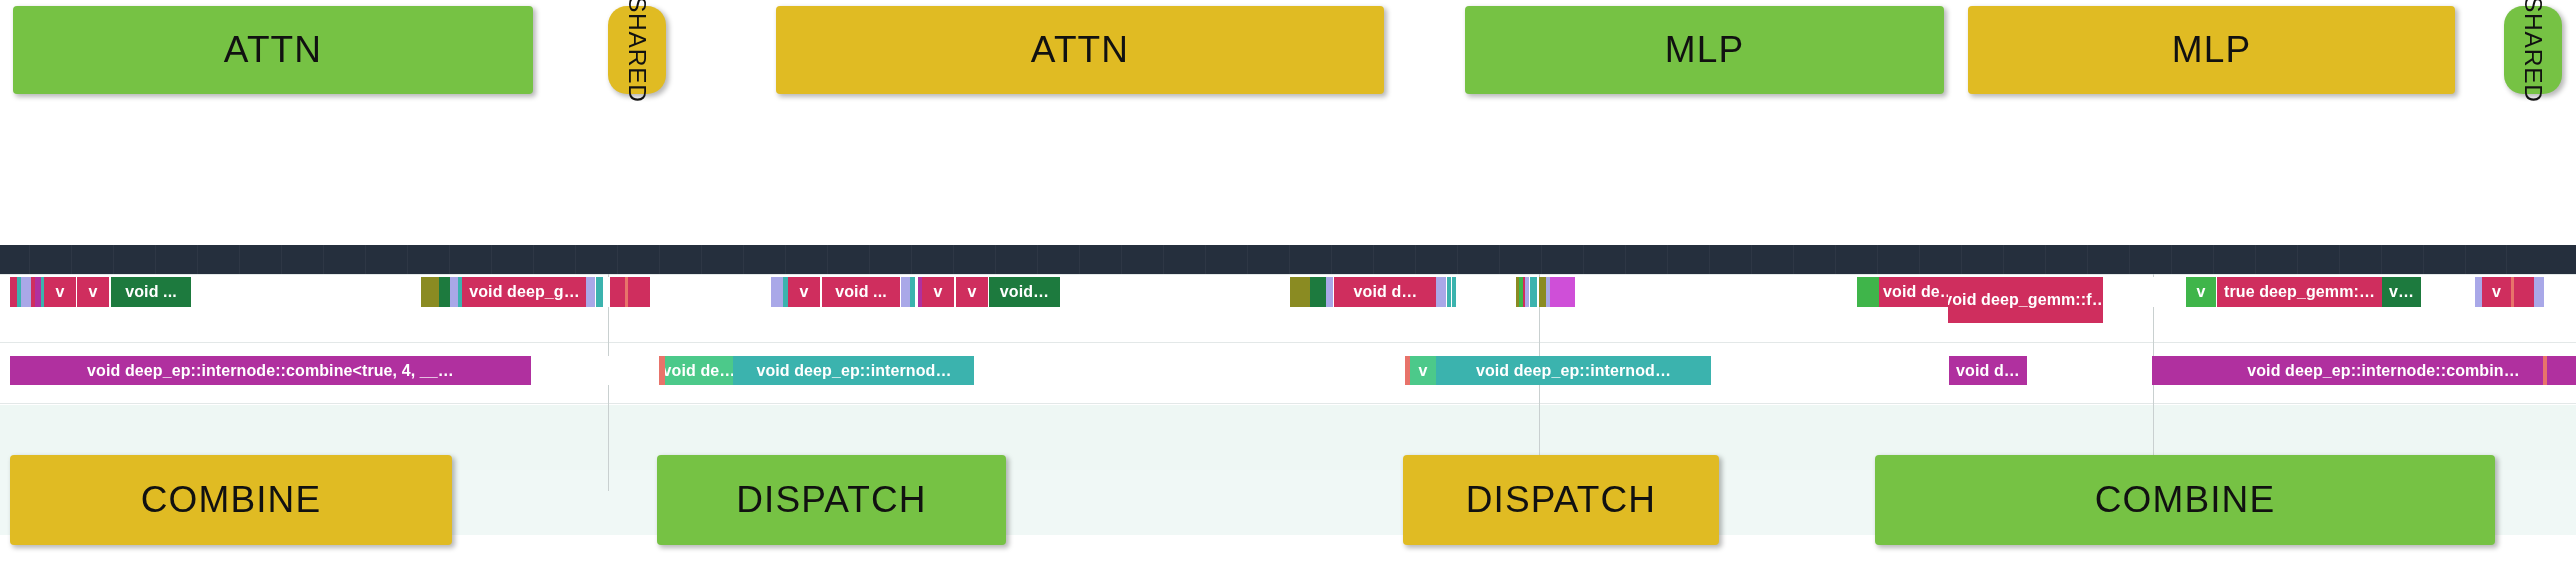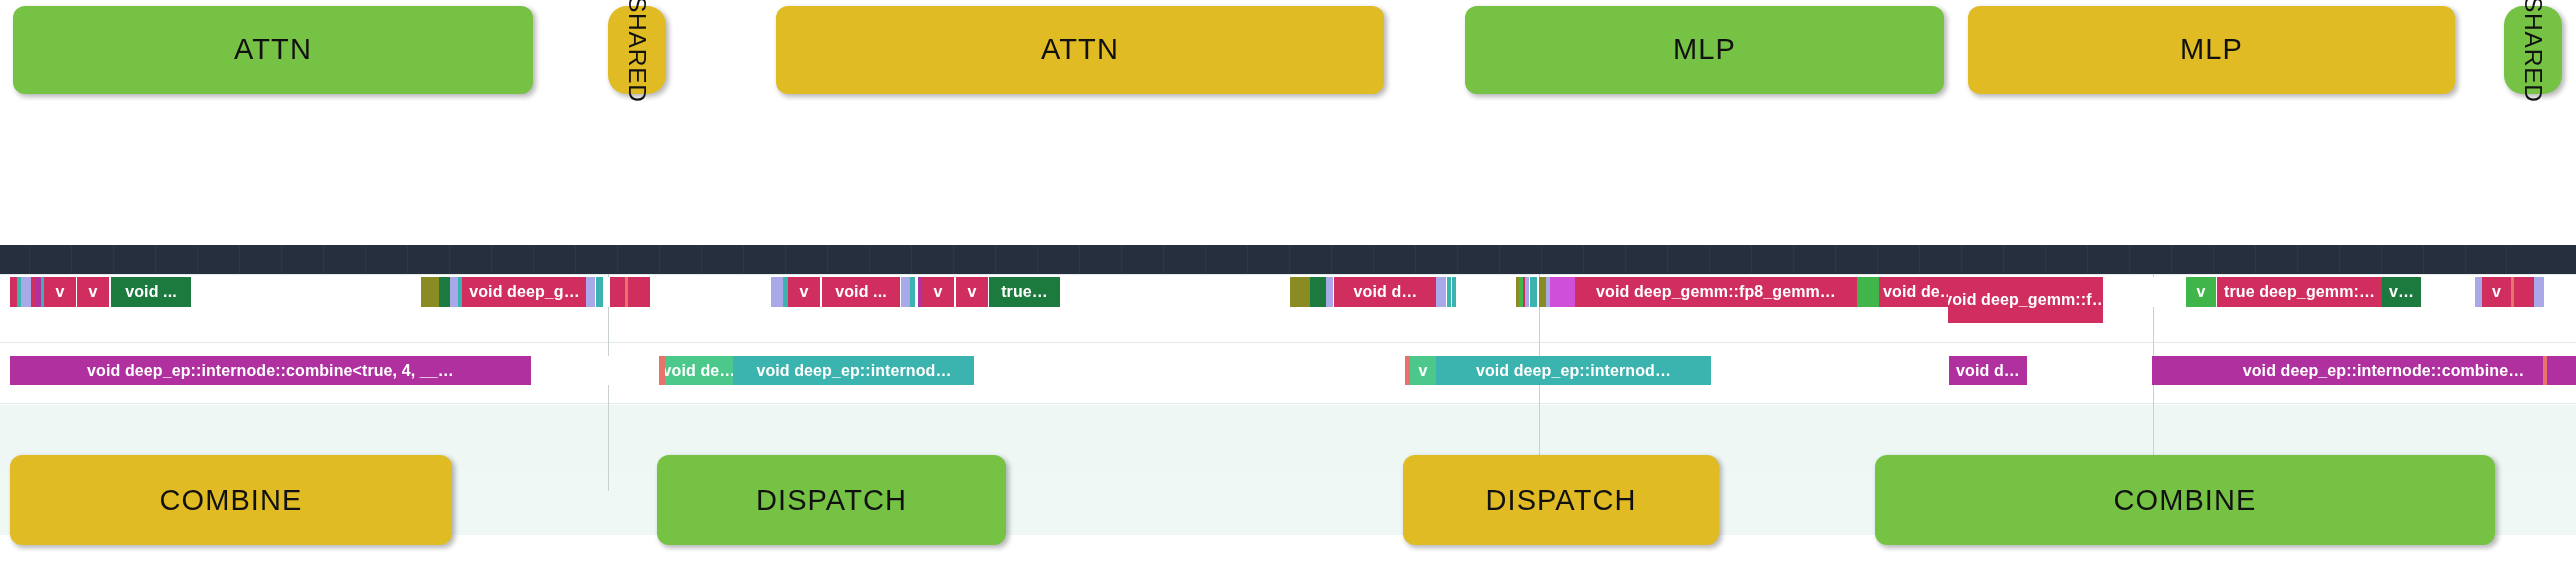--- a/index.html
+++ b/index.html
@@ -5,25 +5,25 @@
   html,body{margin:0;padding:0;background:#ffffff;}
   body{
     font-family:"Liberation Sans", sans-serif;
     width:2576px;height:575px;overflow:hidden;position:relative;
   }
   #stage{position:relative;width:2576px;height:575px;background:#ffffff;}
 
   
   .phase{
     position:absolute;
-    border-radius:12px;
+    border-radius:4px;
     box-shadow:2.2px 2.9px 5px rgba(0,0,0,0.28);
     display:flex;align-items:center;justify-content:center;
     color:#111111;
-    font-size:29px;
+    font-size:37px;
     letter-spacing:1.1px;
     box-sizing:border-box;
     white-space:nowrap;
   }
   .phase.green{background:#76c244;}
   .phase.yellow{background:#e0bb23;}
   .phase.vertical{
     writing-mode:vertical-rl;
     text-orientation:mixed;
     font-size:24.6px;
@@ -215,43 +215,40 @@
       <div class="slice k" style="left: 901px; width: 8.7px; top: 0px; height: 30px; background: rgb(169, 168, 232);"></div>
       <div class="slice k" style="left: 910px; width: 5px; top: 0px; height: 30px; background: rgb(59, 179, 174);"></div>
       <div class="slice k" style="left: 918px; width: 4.3px; top: 0px; height: 30px; background: rgb(176, 48, 159);"></div>
       <div class="slice k" style="left: 922px; width: 32px; top: 0px; height: 30px; background: rgb(207, 46, 94);">
         <span>v</span>
       </div>
       <div class="slice k" style="left: 956px; width: 32px; top: 0px; height: 30px; background: rgb(207, 46, 94);">
         <span>v</span>
       </div>
       <div class="slice k" style="left: 989px; width: 71px; top: 0px; height: 30px; background: rgb(29, 122, 62);">
-        <span>true…</span>
+        <span>void…</span>
       </div>
       <div class="slice k" style="left: 1290px; width: 20px; top: 0px; height: 30px; background: rgb(138, 139, 34);"></div>
       <div class="slice k" style="left: 1310px; width: 16px; top: 0px; height: 30px; background: rgb(29, 122, 62);"></div>
       <div class="slice k" style="left: 1326px; width: 7.2px; top: 0px; height: 30px; background: rgb(169, 168, 232);"></div>
       <div class="slice k" style="left: 1334px; width: 103px; top: 0px; height: 30px; background: rgb(207, 46, 94);">
         <span>void d…</span>
       </div>
       <div class="slice k" style="left: 1436px; width: 10px; top: 0px; height: 30px; background: rgb(169, 168, 232);"></div>
       <div class="slice k" style="left: 1447px; width: 3.6px; top: 0px; height: 30px; background: rgb(59, 179, 174);"></div>
       <div class="slice k" style="left: 1452px; width: 4.3px; top: 0px; height: 30px; background: rgb(59, 179, 174);"></div>
       <div class="slice k" style="left: 1516px; width: 2.9px; top: 0px; height: 30px; background: rgb(138, 139, 34);"></div>
       <div class="slice k" style="left: 1519px; width: 3.6px; top: 0px; height: 30px; background: rgb(63, 181, 74);"></div>
       <div class="slice k" style="left: 1523px; width: 2.9px; top: 0px; height: 30px; background: rgb(207, 46, 94);"></div>
       <div class="slice k" style="left: 1525px; width: 4.3px; top: 0px; height: 30px; background: rgb(169, 168, 232);"></div>
       <div class="slice k" style="left: 1530px; width: 3.6px; top: 0px; height: 30px; background: rgb(59, 179, 174);"></div>
       <div class="slice k" style="left: 1533px; width: 3.6px; top: 0px; height: 30px; background: rgb(59, 179, 174);"></div>
       <div class="slice k" style="left: 1539px; width: 7.2px; top: 0px; height: 30px; background: rgb(138, 139, 34);"></div>
       <div class="slice k" style="left: 1546px; width: 4.3px; top: 0px; height: 30px; background: rgb(169, 168, 232);"></div>
       <div class="slice k" style="left: 1550px; width: 24.6px; top: 0px; height: 30px; background: rgb(207, 79, 216);"></div>
-      <div class="slice k" style="left: 1575px; width: 282px; top: 0px; height: 30px; background: rgb(207, 46, 94);">
-        <span>void deep_gemm::fp8_gemm…</span>
-      </div>
       <div class="slice k" style="left: 1857px; width: 22px; top: 0px; height: 30px; background: rgb(63, 181, 74);"></div>
       <div class="slice k" style="left: 1879px; width: 81px; top: 0px; height: 30px; background: rgb(207, 46, 94);">
         <span>void de…</span>
       </div>
       <div class="slice k" style="left: 1960px; width: 35px; top: 0px; height: 30px; background: rgb(29, 122, 62);">
         <span>v…</span>
       </div>
       <div class="slice k" style="left: 1998px; width: 2.9px; top: 0px; height: 30px; background: rgb(138, 139, 34);"></div>
       <div class="slice k" style="left: 2000px; width: 3.6px; top: 0px; height: 30px; background: rgb(63, 181, 74);"></div>
       <div class="slice k" style="left: 2007px; width: 3.6px; top: 0px; height: 30px; background: rgb(59, 179, 174);"></div>
@@ -294,21 +291,21 @@
       <div class="slice c" style="left: 1410px; width: 26px; top: 0px; height: 29px; background: rgb(76, 201, 138);">
         <span>v</span>
       </div>
       <div class="slice c" style="left: 1436px; width: 275px; top: 0px; height: 29px; background: rgb(59, 179, 174);">
         <span>void deep_ep::internod…</span>
       </div>
       <div class="slice c" style="left: 1949px; width: 78px; top: 0px; height: 29px; background: rgb(176, 48, 159);">
         <span>void d…</span>
       </div>
       <div class="slice c" style="left: 2152px; width: 463px; top: 0px; height: 29px; background: rgb(176, 48, 159);">
-        <span>void deep_ep::internode::combine…</span>
+        <span>void deep_ep::internode::combin…</span>
       </div>
       <div class="slice c" style="left: 2543px; width: 4.3px; top: 0px; height: 29px; background: rgb(232, 115, 106);"></div>
       <div class="slice c" style="left: 2548px; width: 22px; top: 0px; height: 29px; background: rgb(176, 48, 159);"></div>
     </div>
 
   <div id="bottom-row">
       <div class="phase yellow" style="left: 10px; width: 442px; top: 455px; height: 90px;">
         <span>COMBINE</span>
       </div>
       <div class="phase green" style="left: 657px; width: 349px; top: 455px; height: 90px;">

